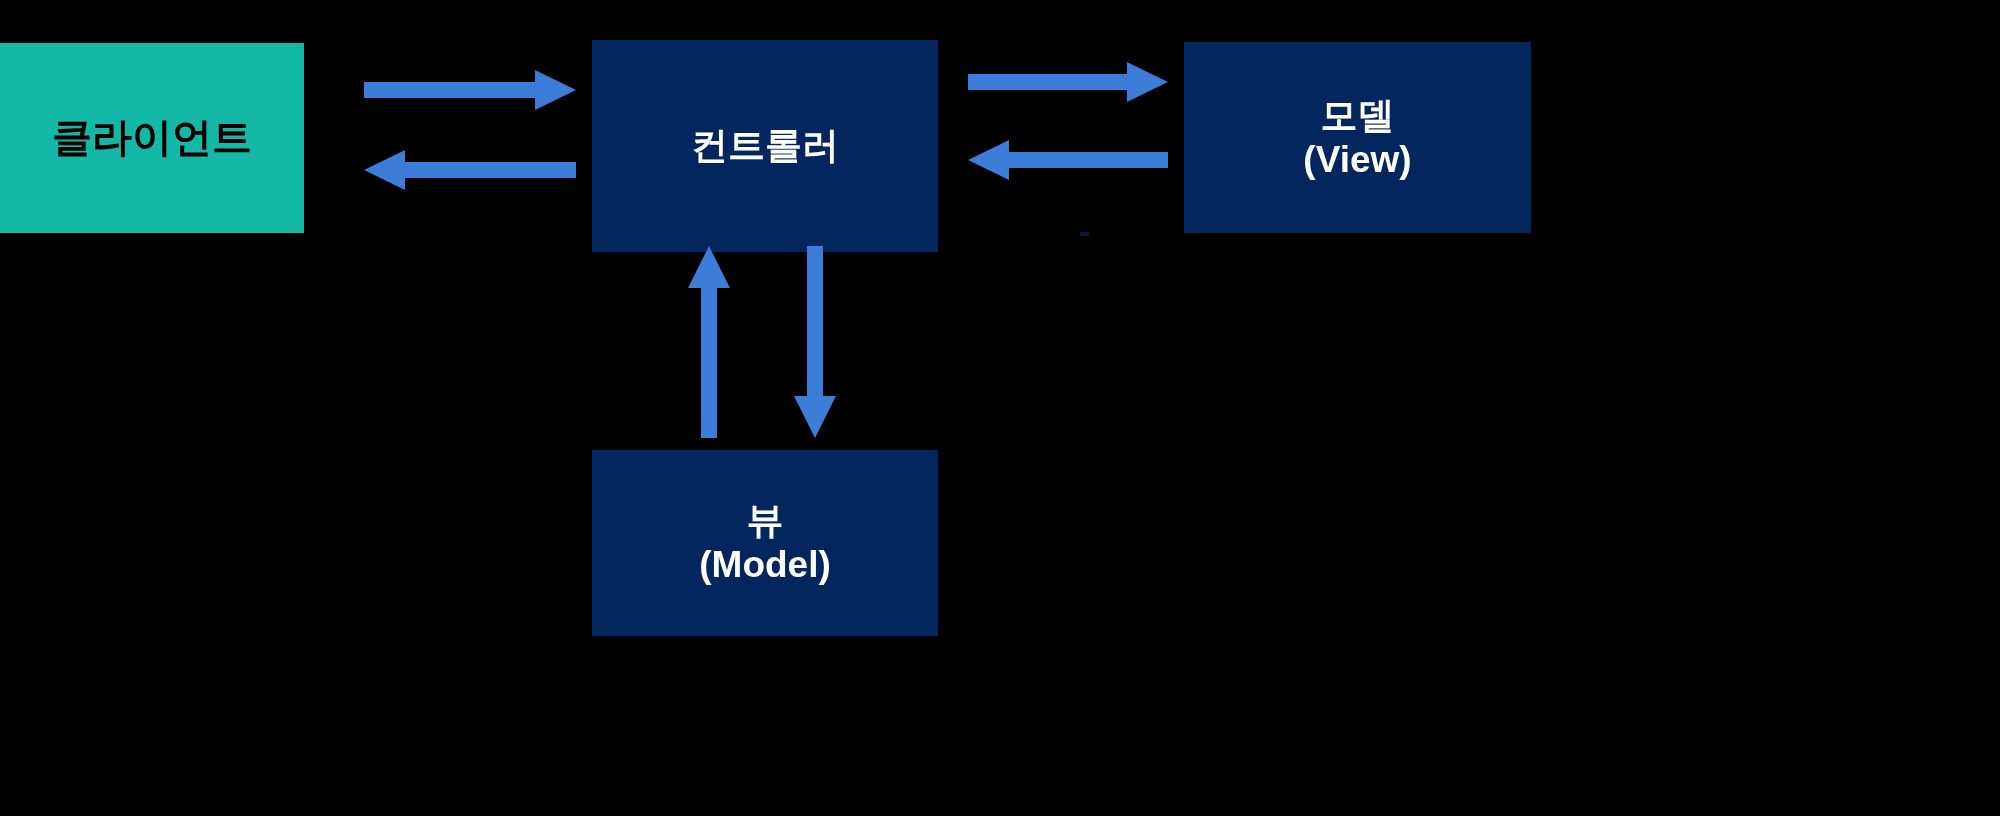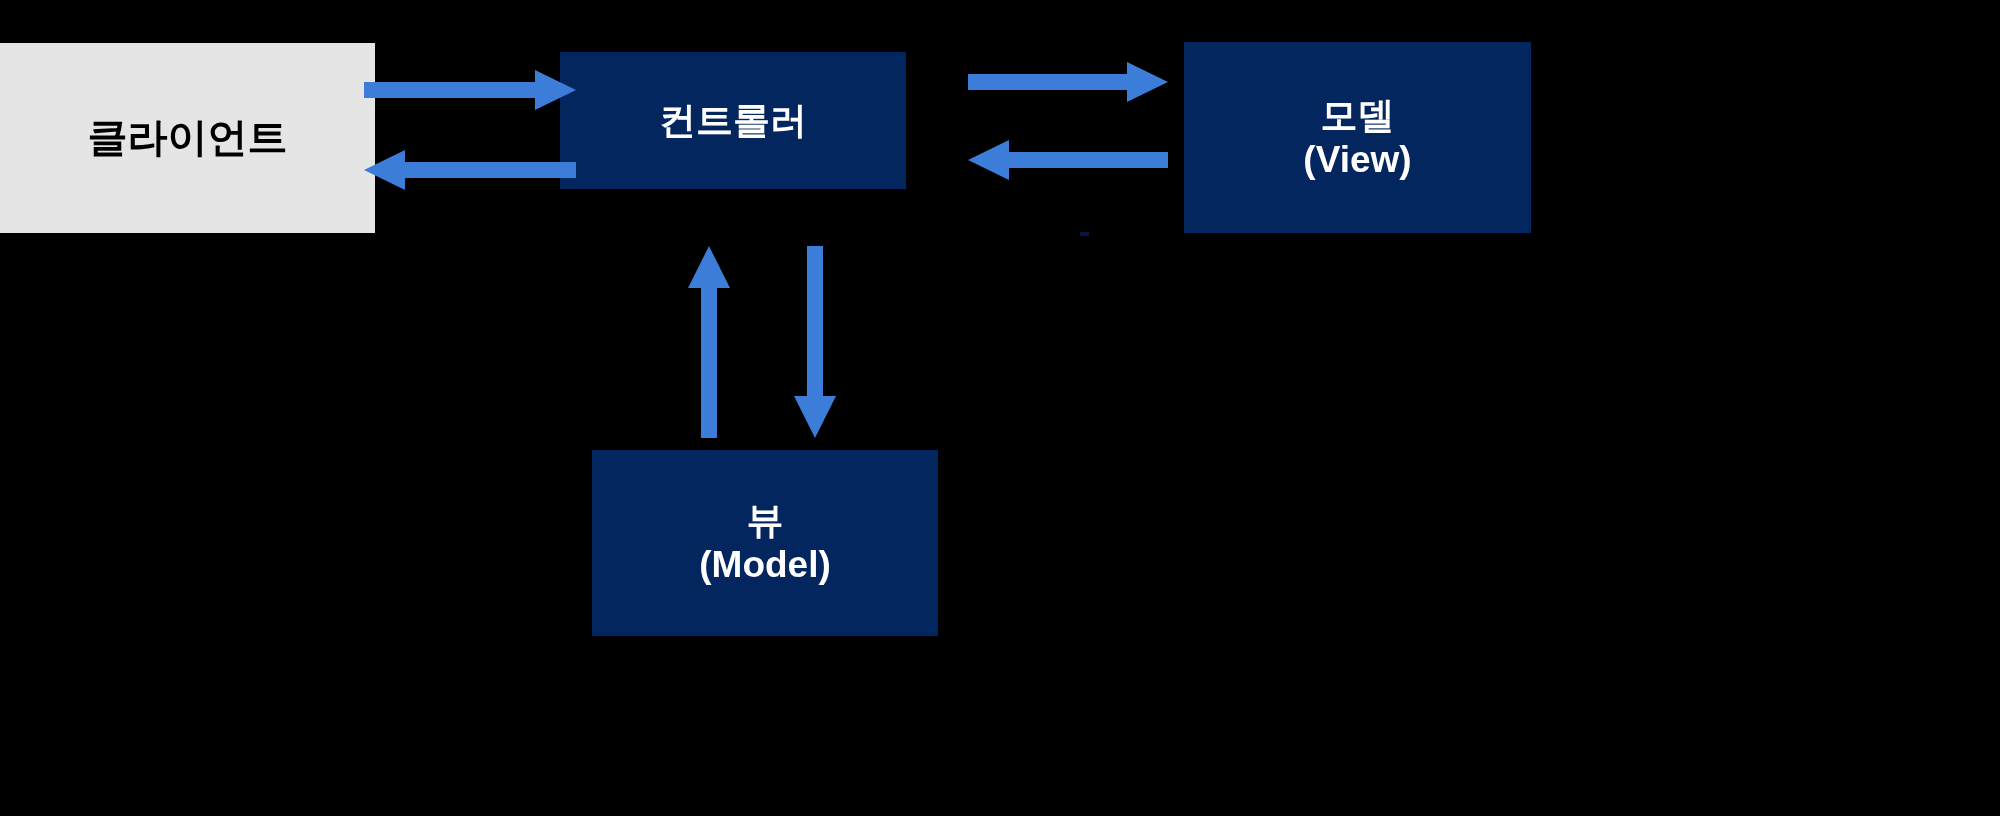--- a/index.html
+++ b/index.html
@@ -32,38 +32,37 @@
   }
   .node .line1,
   .node .line2 {
     display: block;
     white-space: nowrap;
   }
   
   #node-client {
     left: 0px;
     top: 43px;
-    width: 375px;
+    width: 304px;
     height: 190px;
-    background: #e5e5e5;
+    background: #14b8a6;
     color: #000000;
     font-weight: bold;
     font-size: 40px;
   }
   
   #node-controller {
-    left: 560px;
+    left: 592px;
     top: 40px;
     width: 346px;
-    height: 137px;
+    height: 212px;
     background: #04265e;
     color: #ffffff;
     font-weight: bold;
     font-size: 37px;
-    margin-top: 12px;
   }
   
   #node-model {
     left: 1184px;
     top: 42px;
     width: 347px;
     height: 191px;
     background: #04265e;
     color: #ffffff;
     font-weight: bold;

